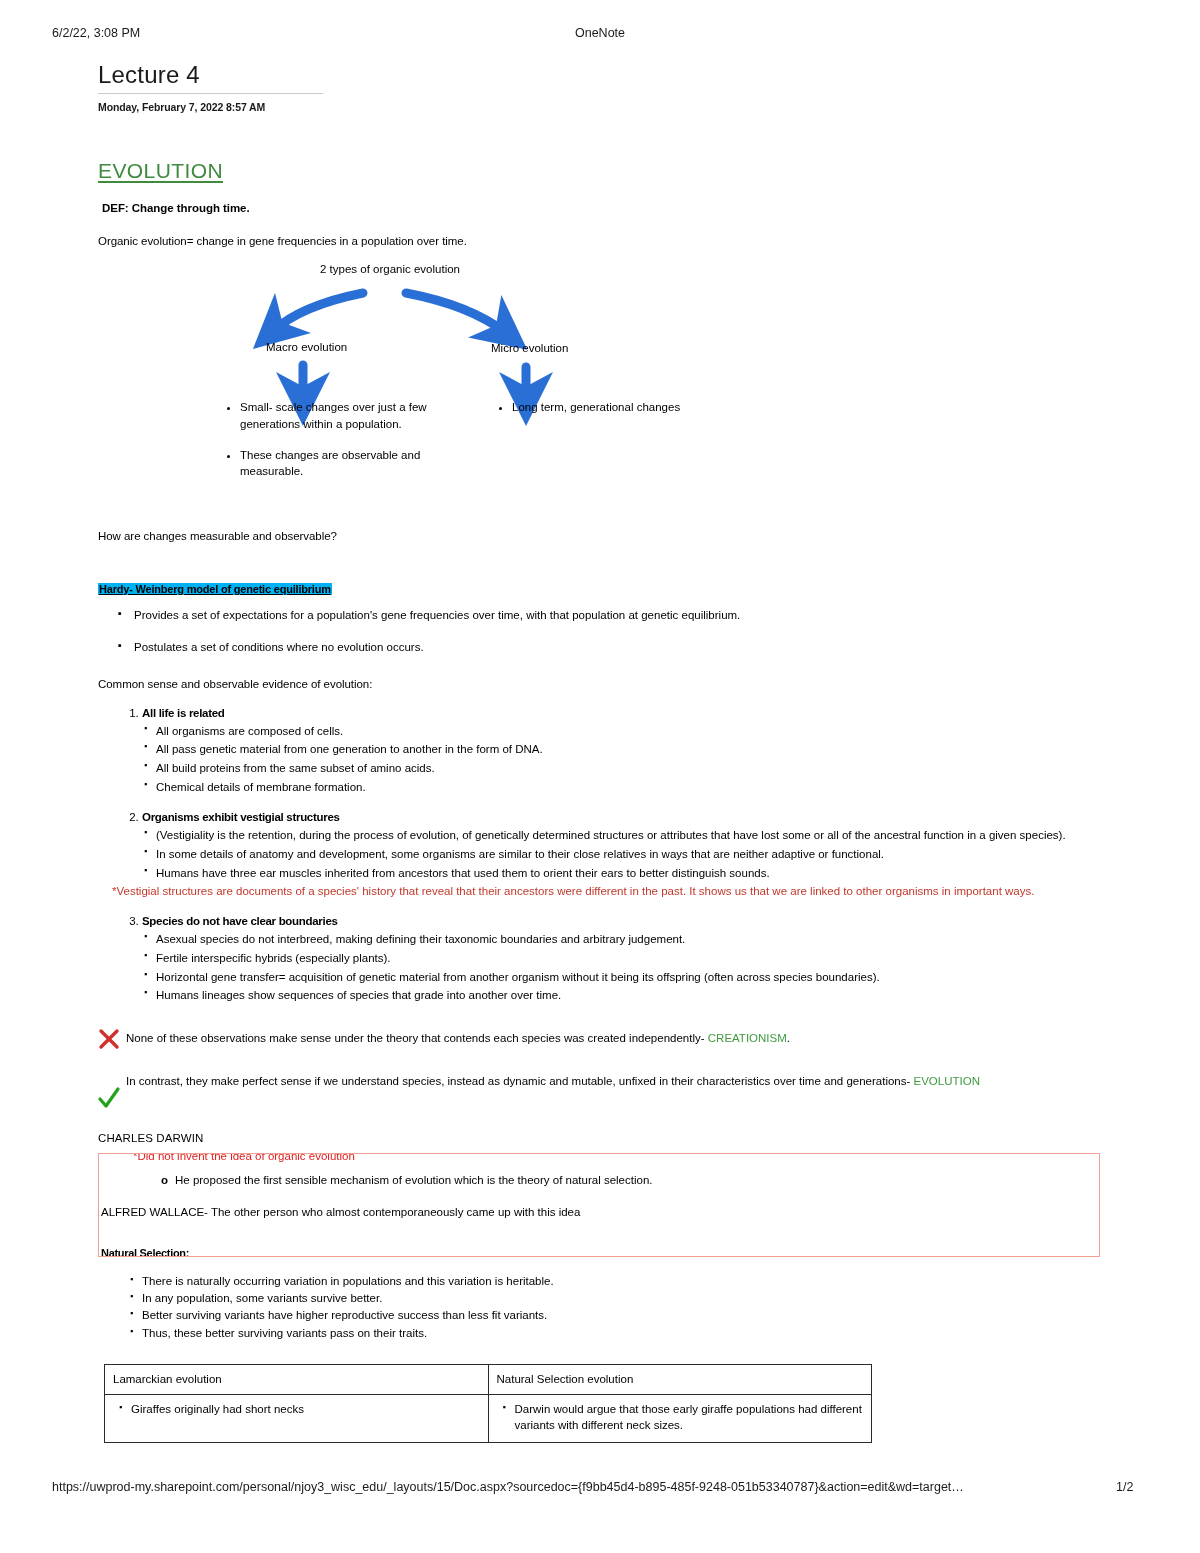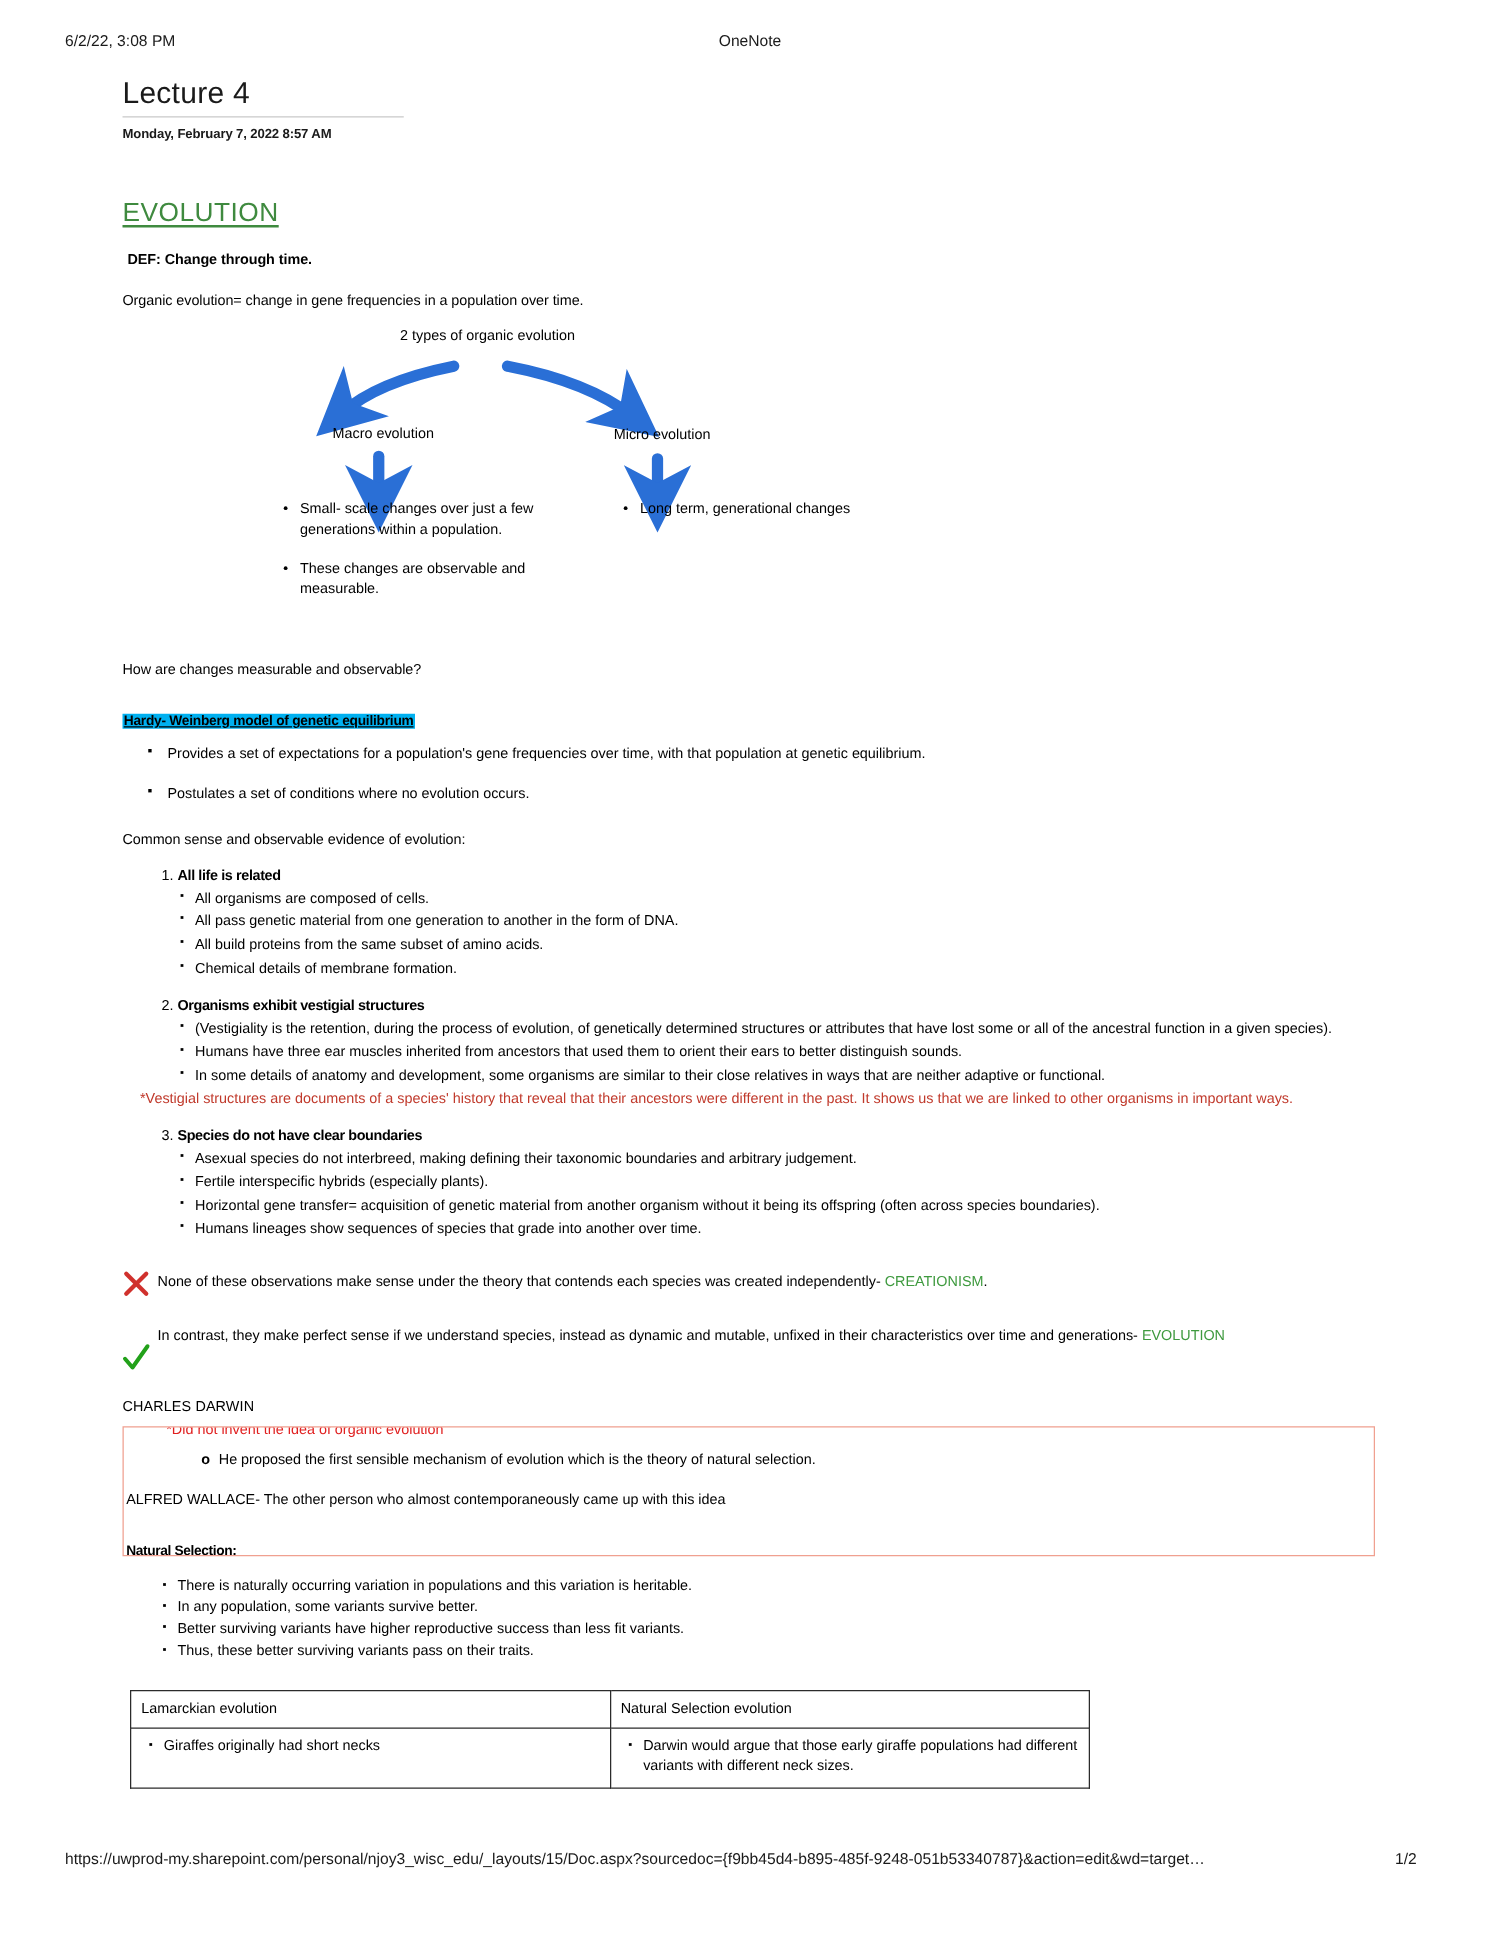--- a/index.html
+++ b/index.html
@@ -131,21 +131,21 @@
   }
   .dg-bul ul { margin: 0; padding-left: 14px; list-style: disc; }
   .dg-bul li { margin-bottom: 14px; }
   .dg-b-left  { left: 128px; top: 142px; width: 210px; }
   .dg-b-right { left: 400px; top: 142px; width: 230px; }
   .dg-svg { position: absolute; left: 0; top: 0; }
 
   .p-how { margin-top: 2px; }
 
   .hw-heading {
-    margin-top: 26px;
+    margin-top: 38px;
     font-size: 11px;
     font-weight: bold;
     color: #000000;
     background: #00b0f0;
     display: inline-block;
     text-decoration: underline;
     letter-spacing: -0.2px;
     padding: 0 1px;
   }
   ul.sq {
@@ -413,22 +413,22 @@
           <li>All pass genetic material from one generation to another in the form of DNA.</li>
           <li>All build proteins from the same subset of amino acids.</li>
           <li>Chemical details of membrane formation.</li>
         </ul>
       </li>
 
       <li>
         <div class="ev-head">Organisms exhibit vestigial structures</div>
         <ul class="sub">
           <li>(Vestigiality is the retention, during the process of evolution, of genetically determined structures or attributes that have lost some or all of the ancestral function in a given species).</li>
+          <li>In some details of anatomy and development, some organisms are similar to their close relatives in ways that are neither adaptive or functional.</li>
           <li>Humans have three ear muscles inherited from ancestors that used them to orient their ears to better distinguish sounds.</li>
-          <li>In some details of anatomy and development, some organisms are similar to their close relatives in ways that are neither adaptive or functional.</li>
         </ul>
         <div class="red-note">*Vestigial structures are documents of a species' history that reveal that their ancestors were different in the past. It shows us that we are linked to other organisms in important ways.</div>
       </li>
 
       <li>
         <div class="ev-head">Species do not have clear boundaries</div>
         <ul class="sub">
           <li>Asexual species do not interbreed, making defining their taxonomic boundaries and arbitrary judgement.</li>
           <li>Fertile interspecific hybrids (especially plants).</li>
           <li>Horizontal gene transfer= acquisition of genetic material from another organism without it being its offspring (often across species boundaries).</li>

